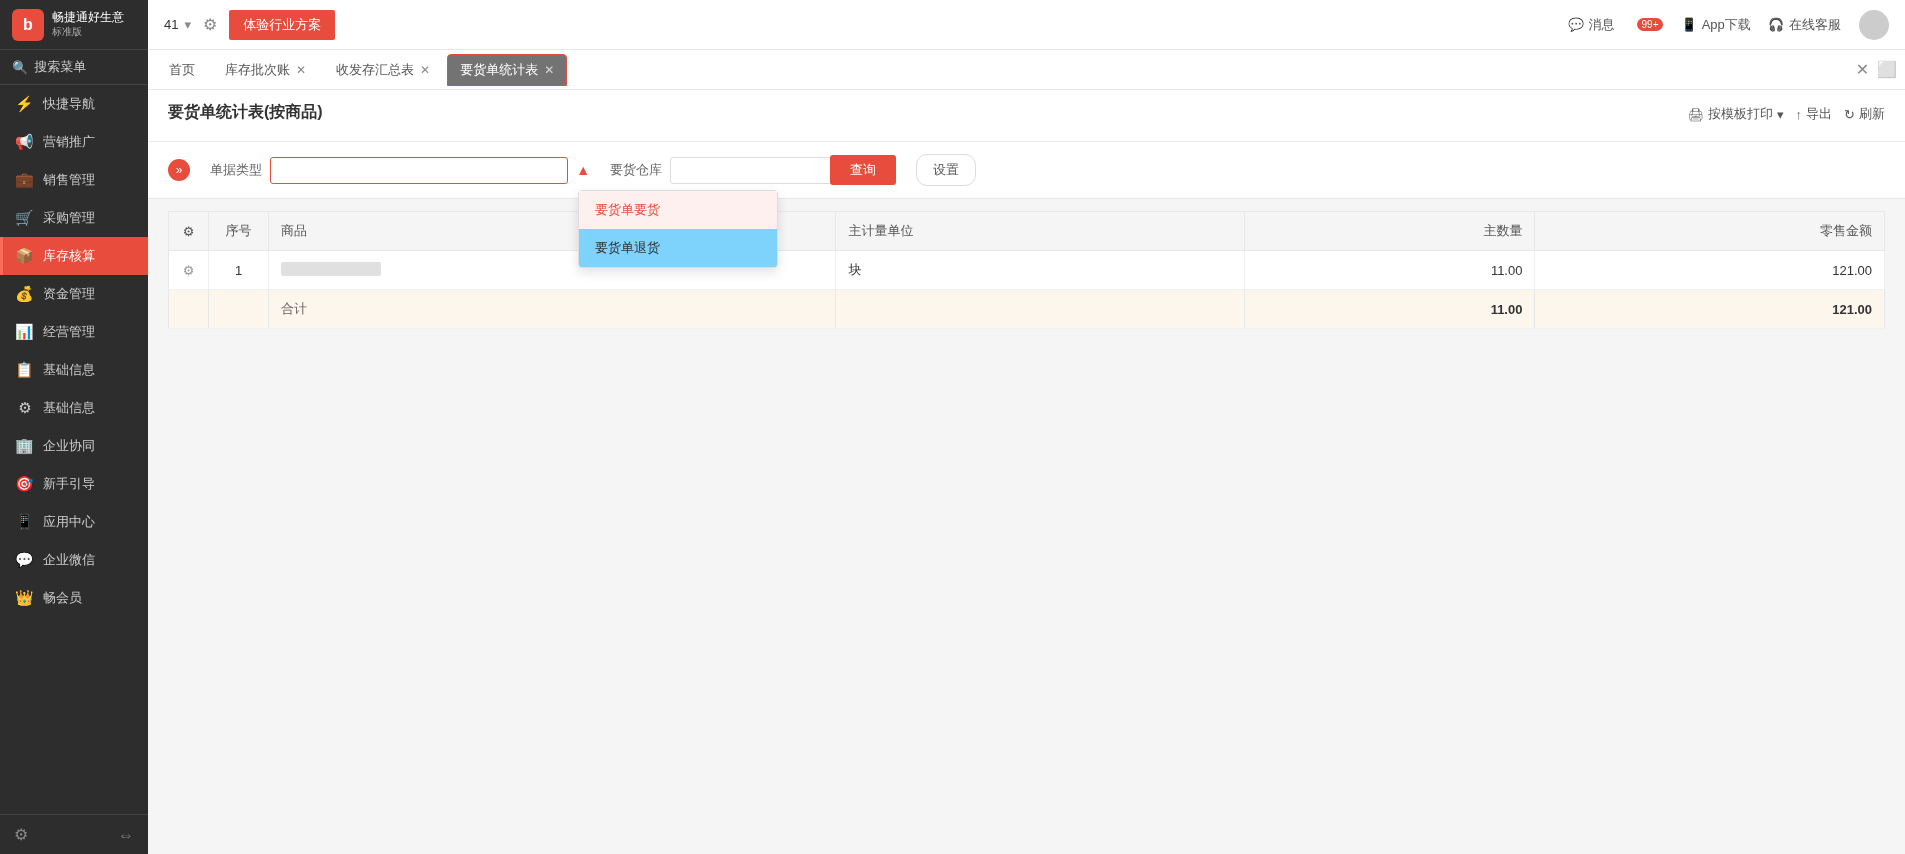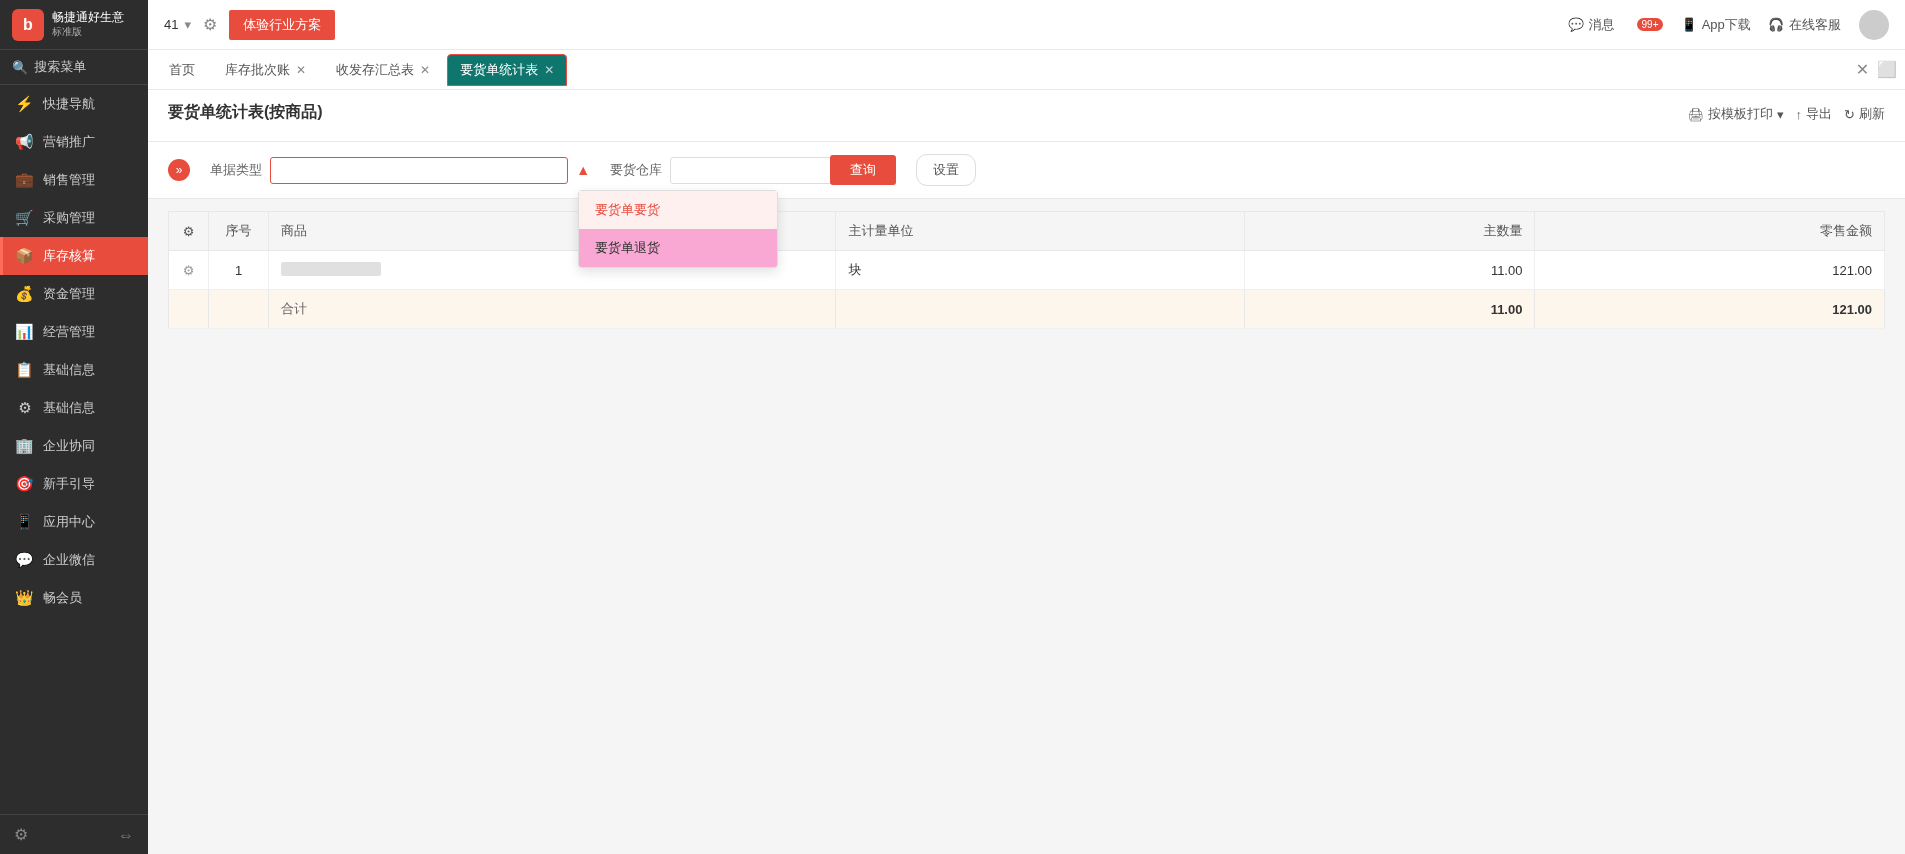--- a/index.html
+++ b/index.html
@@ -104,21 +104,21 @@
       gap: 4px;
       flex-shrink: 0;
     }
     .tab {
       height: 32px; display: flex; align-items: center;
       padding: 0 12px; border-radius: 4px 4px 0 0;
       font-size: 13px; cursor: pointer; color: #555;
       border: 1px solid transparent;
       white-space: nowrap;
     }
-    .tab.active { background: #0f766e; color: #fff; border-color: #e84c3d; }
+    .tab.active { background: #737373; color: #fff; border-color: #e84c3d; }
     .tab-close { margin-left: 6px; font-size: 12px; opacity: 0.7; }
     .tabs-right { margin-left: auto; display: flex; align-items: center; gap: 8px; }
     .tabs-right-btn { font-size: 16px; color: #888; cursor: pointer; }
 
     
     .page-content { flex: 1; overflow: auto; background: #f5f5f5; padding: 0; }
 
     
     .page-header {
       background: #fff;
@@ -190,21 +190,21 @@
       border-radius: 11px; padding: 6px 16px; font-size: 13px;
       cursor: pointer;
     }
 
     
     .dropdown-overlay {
       position: absolute;
       top: 48px;
       left: 430px;
       z-index: 100;
-      background: #f9a8d4;
+      background: #7dd3fc;
       border: 1px solid #ddd;
       border-radius: 4px;
       box-shadow: 0 4px 12px rgba(0,0,0,0.12);
       min-width: 200px;
     }
     .dropdown-item {
       padding: 10px 16px;
       font-size: 13px;
       cursor: pointer;
       color: #333;

